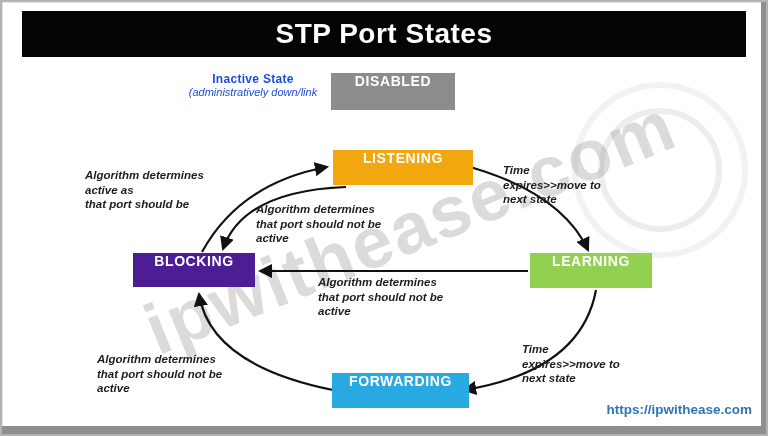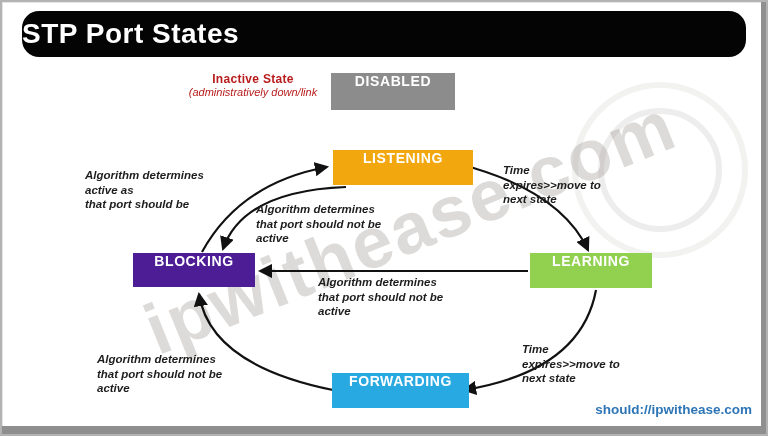--- a/index.html
+++ b/index.html
@@ -8,22 +8,22 @@
     font-family:"Liberation Sans", sans-serif; overflow:hidden;
   }
   .frame {
     position:absolute; inset:0; z-index:6; pointer-events:none;
     border:2px solid #b3b3b3;
     box-shadow: inset -5px -8px 0 #8f8f8f, inset 1px 1px 0 #e6e6e6;
   }
   .header {
     position:absolute; left:22px; top:11px; width:724px; height:46px;
     background:#040404; color:#ffffff; z-index:3;
-    display:flex; align-items:center; 
-    font-size:28px; font-weight:bold; letter-spacing:0.5px;border-radius:17px;
+    display:flex; align-items:center; justify-content:center;
+    font-size:28px; font-weight:bold; letter-spacing:0.5px;
   }
   .watermark {
     position:absolute; left:90px; top:186px; width:640px; z-index:0;
     text-align:center; transform:rotate(-22deg);
     font-size:72px; font-weight:bold; letter-spacing:2px;
     color:rgba(142,136,130,0.30); white-space:nowrap;
   }
   .wm-circle { position:absolute; border-radius:50%; z-index:0; }
   .wm-c1 { left:598px; top:108px; width:112px; height:112px; border:6px solid rgba(150,145,140,0.16); }
   .wm-c2 { left:572px; top:82px;  width:164px; height:164px; border:6px solid rgba(150,145,140,0.12); }
@@ -32,21 +32,21 @@
     position:absolute; z-index:2; display:flex; align-items:flex-start; justify-content:center;
     color:#ffffff; font-weight:bold; font-size:14px; letter-spacing:0.6px;
   }
   .box-disabled   { left:331px; top:73px;  width:124px; height:37px; }
   .box-listening  { left:333px; top:150px; width:140px; height:35px; }
   .box-blocking   { left:133px; top:253px; width:122px; height:34px; }
   .box-learning   { left:530px; top:253px; width:122px; height:35px; }
   .box-forwarding { left:332px; top:373px; width:137px; height:35px; }
   .inactive {
     position:absolute; left:175px; top:72px; width:156px; z-index:2;
-    text-align:center; color:#b91c1c;
+    text-align:center; color:#1d4ed8;
   }
   .inactive .t1 { font-size:12px; font-weight:bold; letter-spacing:0.3px; }
   .inactive .t2 { font-size:11px; font-style:italic; line-height:1.2; }
   .ann {
     position:absolute; z-index:2; 
     font-style:italic; font-weight:bold; font-size:11.5px; line-height:1.28; color:#1d1d1d;
   }
   .ann-left        { left:85px;  top:168px; width:158px; }
   .ann-inner       { left:256px; top:202px; width:140px; }
   .ann-time-top    { left:503px; top:163px; width:124px; }
@@ -141,16 +141,16 @@
     <div>that port should not be</div>
     <div>active</div>
   </div>
 
   <div class="ann ann-time-bottom">
     <div>Time</div>
     <div>expires&gt;&gt;move to</div>
     <div>next state</div>
   </div>
 
-  <div class="footer-link" style="color: rgb(46, 117, 182);">should://ipwithease.com</div>
+  <div class="footer-link" style="color: rgb(46, 117, 182);">https://ipwithease.com</div>
 
   <div class="frame"></div>
 </div>
 
 </body></html>

